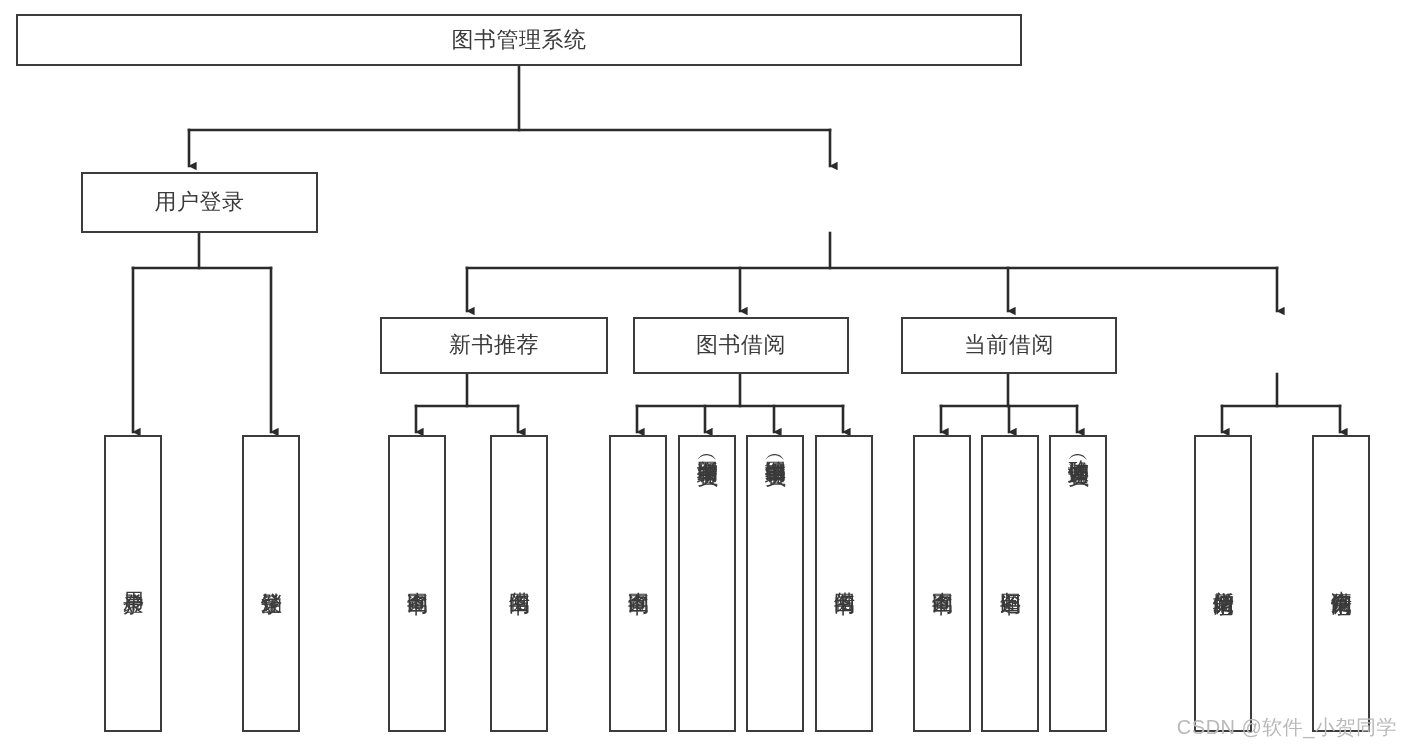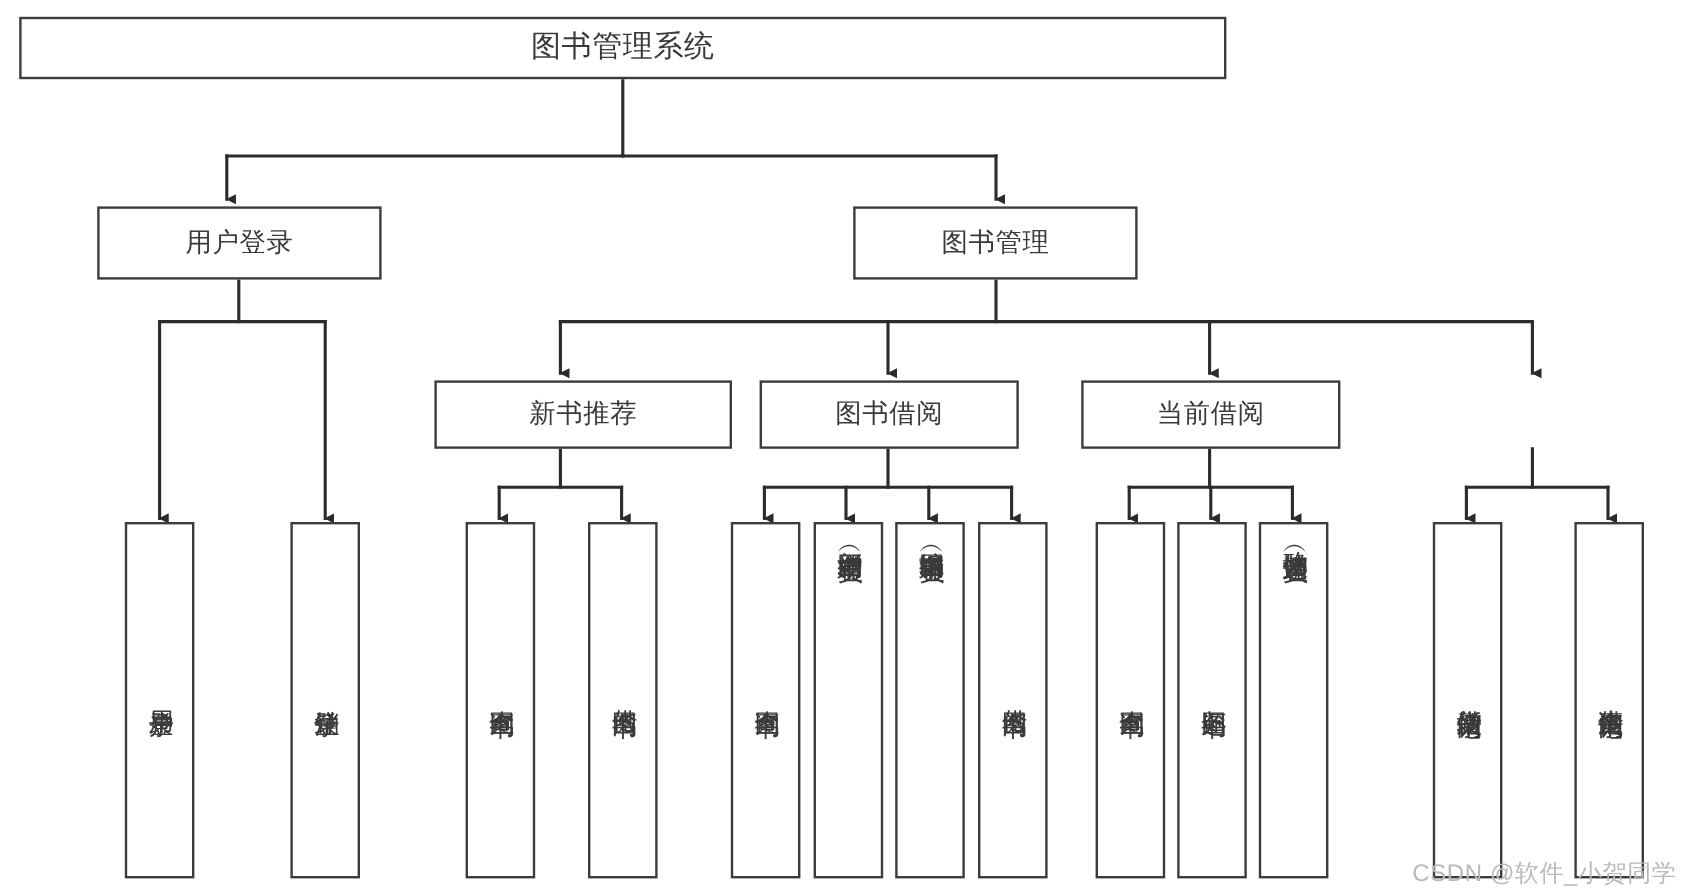--- a/index.html
+++ b/index.html
@@ -41,21 +41,21 @@
     color: #3a3a3a;
     letter-spacing: 0.5px;
     white-space: nowrap;
   }
   
   .node.horiz .node-label {
     font-size: 22px;
     line-height: 1.1;
   }
   .node.root .node-label {
-    font-size: 25px;
+    font-size: 22px;
   }
   
   .node.vert {
     align-items: flex-start;
     justify-content: center;
     padding-top: 6px;
   }
   .node.vert .node-label {
     writing-mode: vertical-rl;
     text-orientation: upright;
@@ -136,25 +136,22 @@
   </svg>
 
   <div class="node horiz root" style="left:16px; top:14px; width:1006px; height:52px;">
     <span class="node-label">图书管理系统</span>
   </div>
 
   <div class="node horiz" style="left:81px; top:172px; width:237px; height:61px;">
     <span class="node-label">用户登录</span>
   </div>
 
-  <div class="node horiz" style="left:711px; top:172px; width:237px; height:61px;">
-    <span class="node-label">图书管理</span>
-  </div>
-
-  <div class="node horiz" style="left:362px; top:317px; width:248px; height:57px;">
+
+  <div class="node horiz" style="left:380px; top:317px; width:228px; height:57px;">
     <span class="node-label">新书推荐</span>
   </div>
 
   <div class="node horiz" style="left:633px; top:317px; width:216px; height:57px;">
     <span class="node-label">图书借阅</span>
   </div>
 
   <div class="node horiz" style="left:901px; top:317px; width:216px; height:57px;">
     <span class="node-label">当前借阅</span>
   </div>

